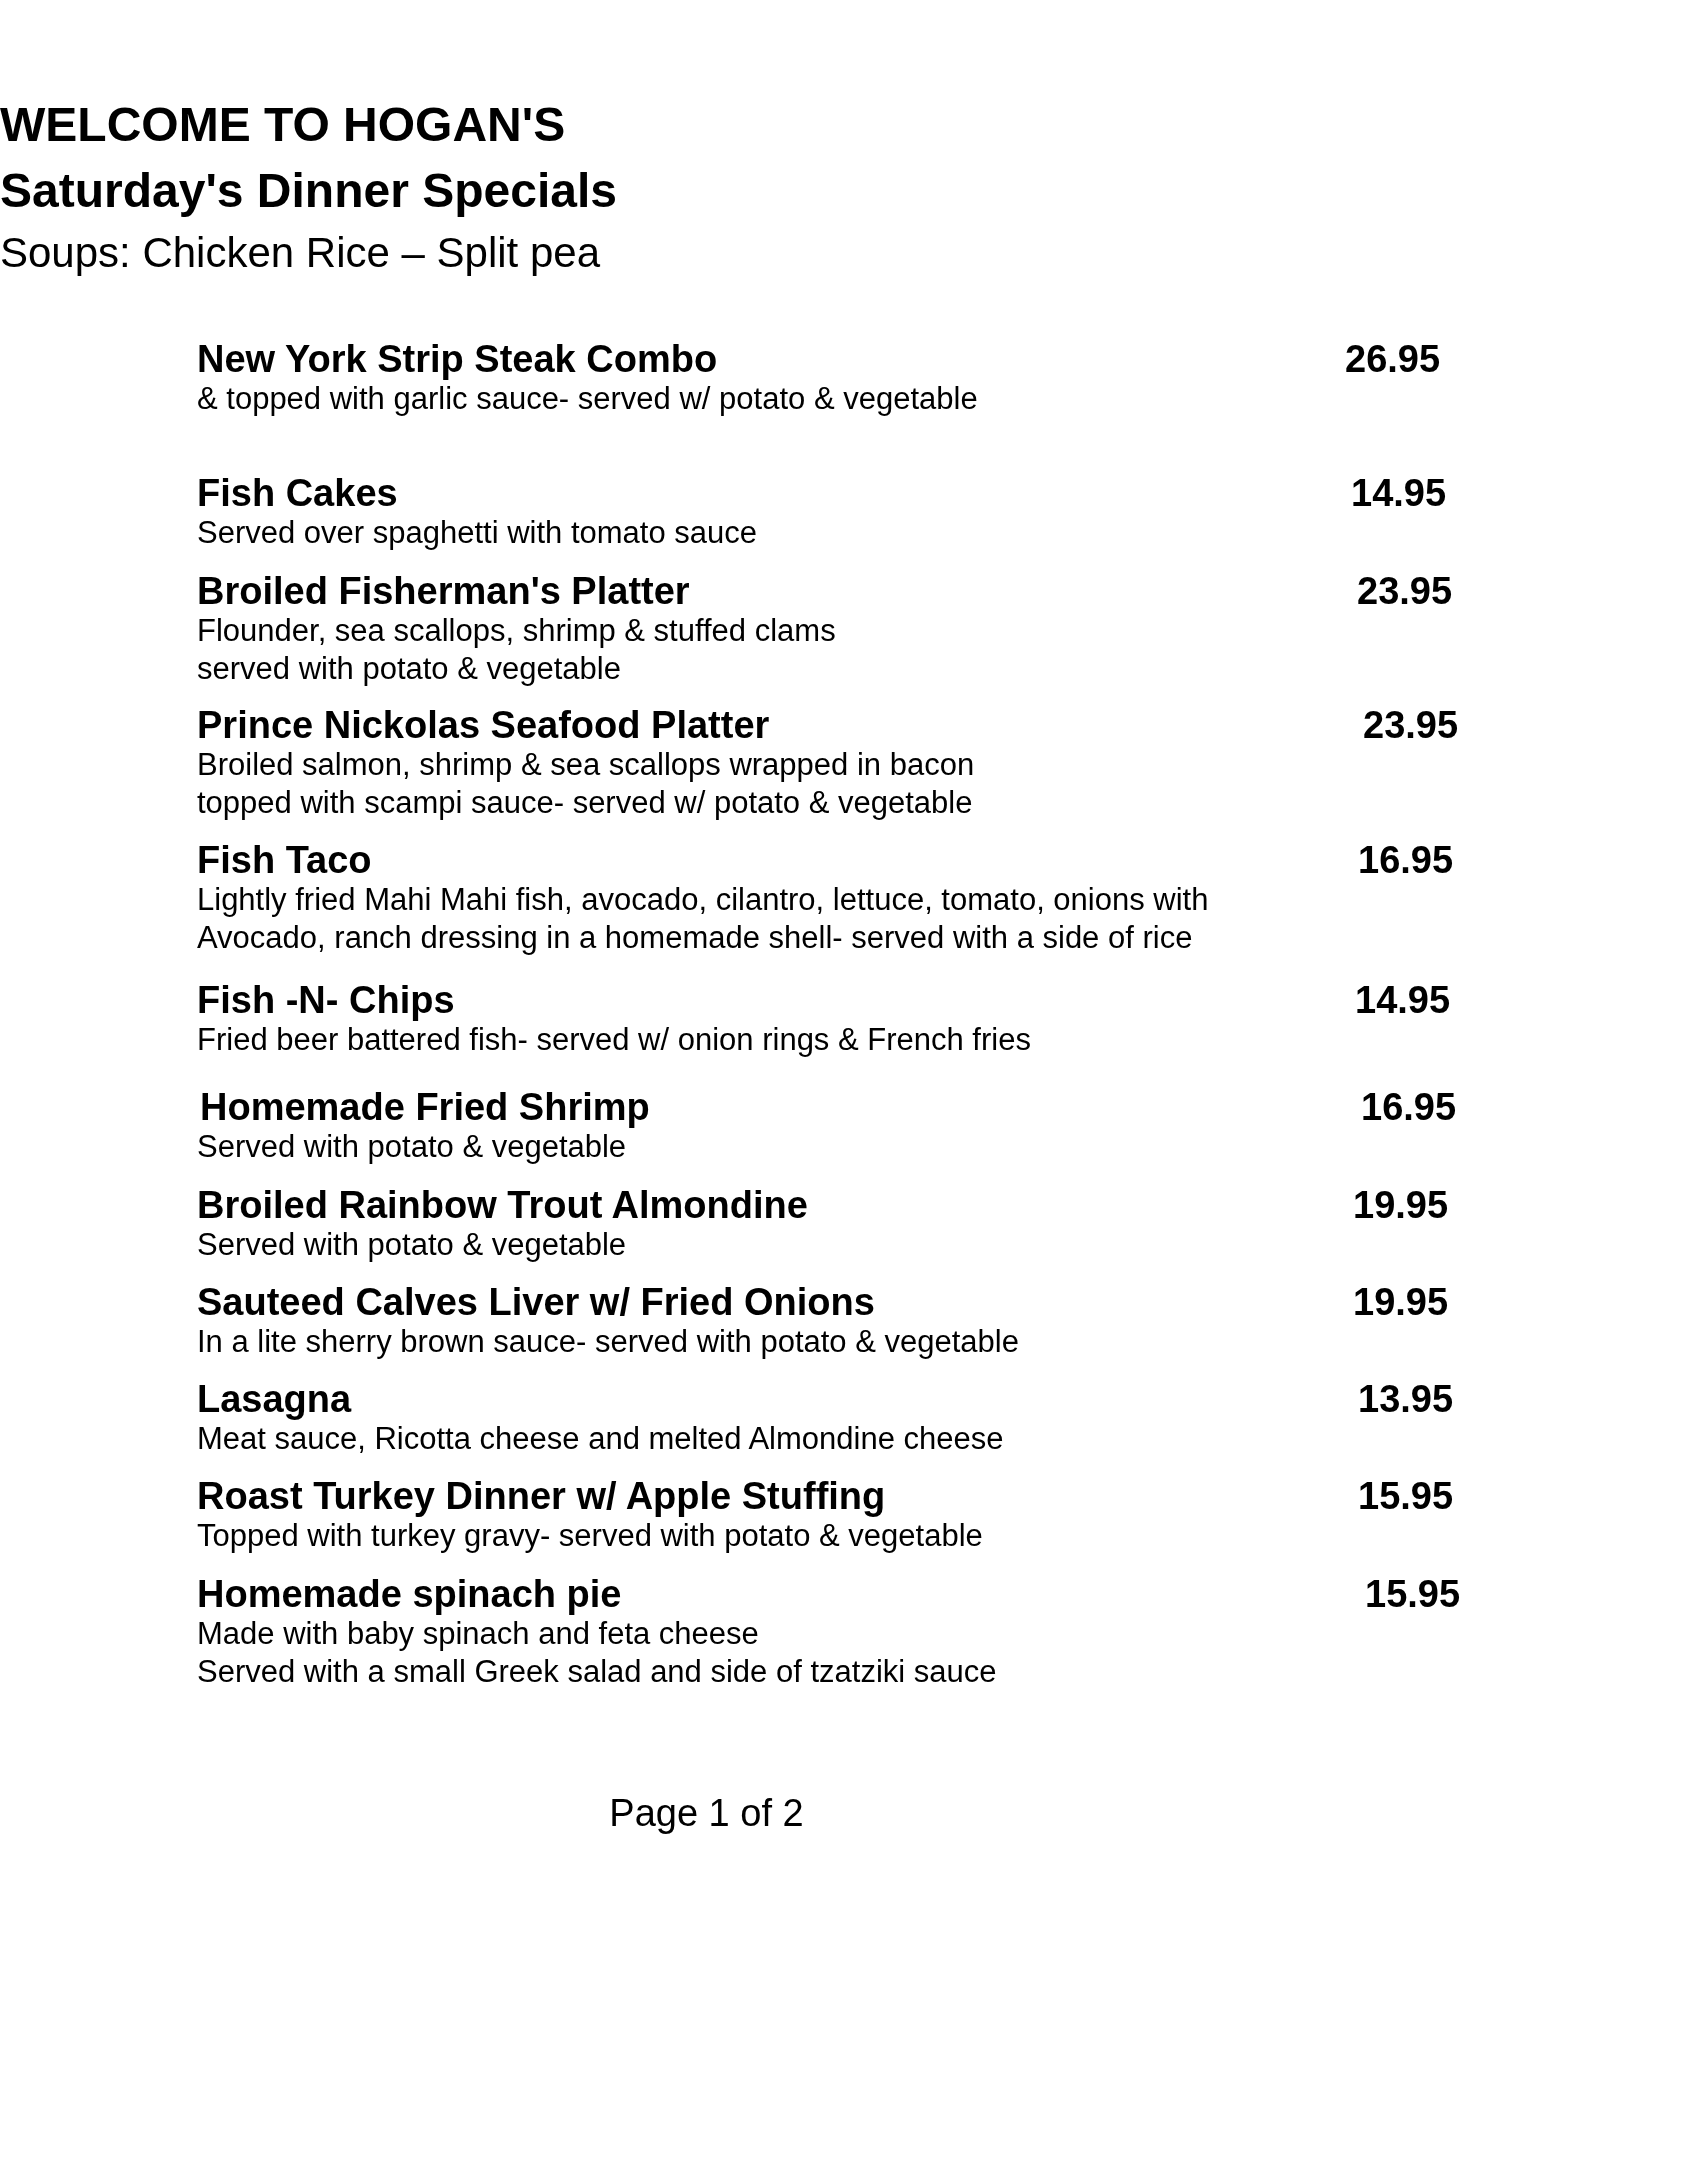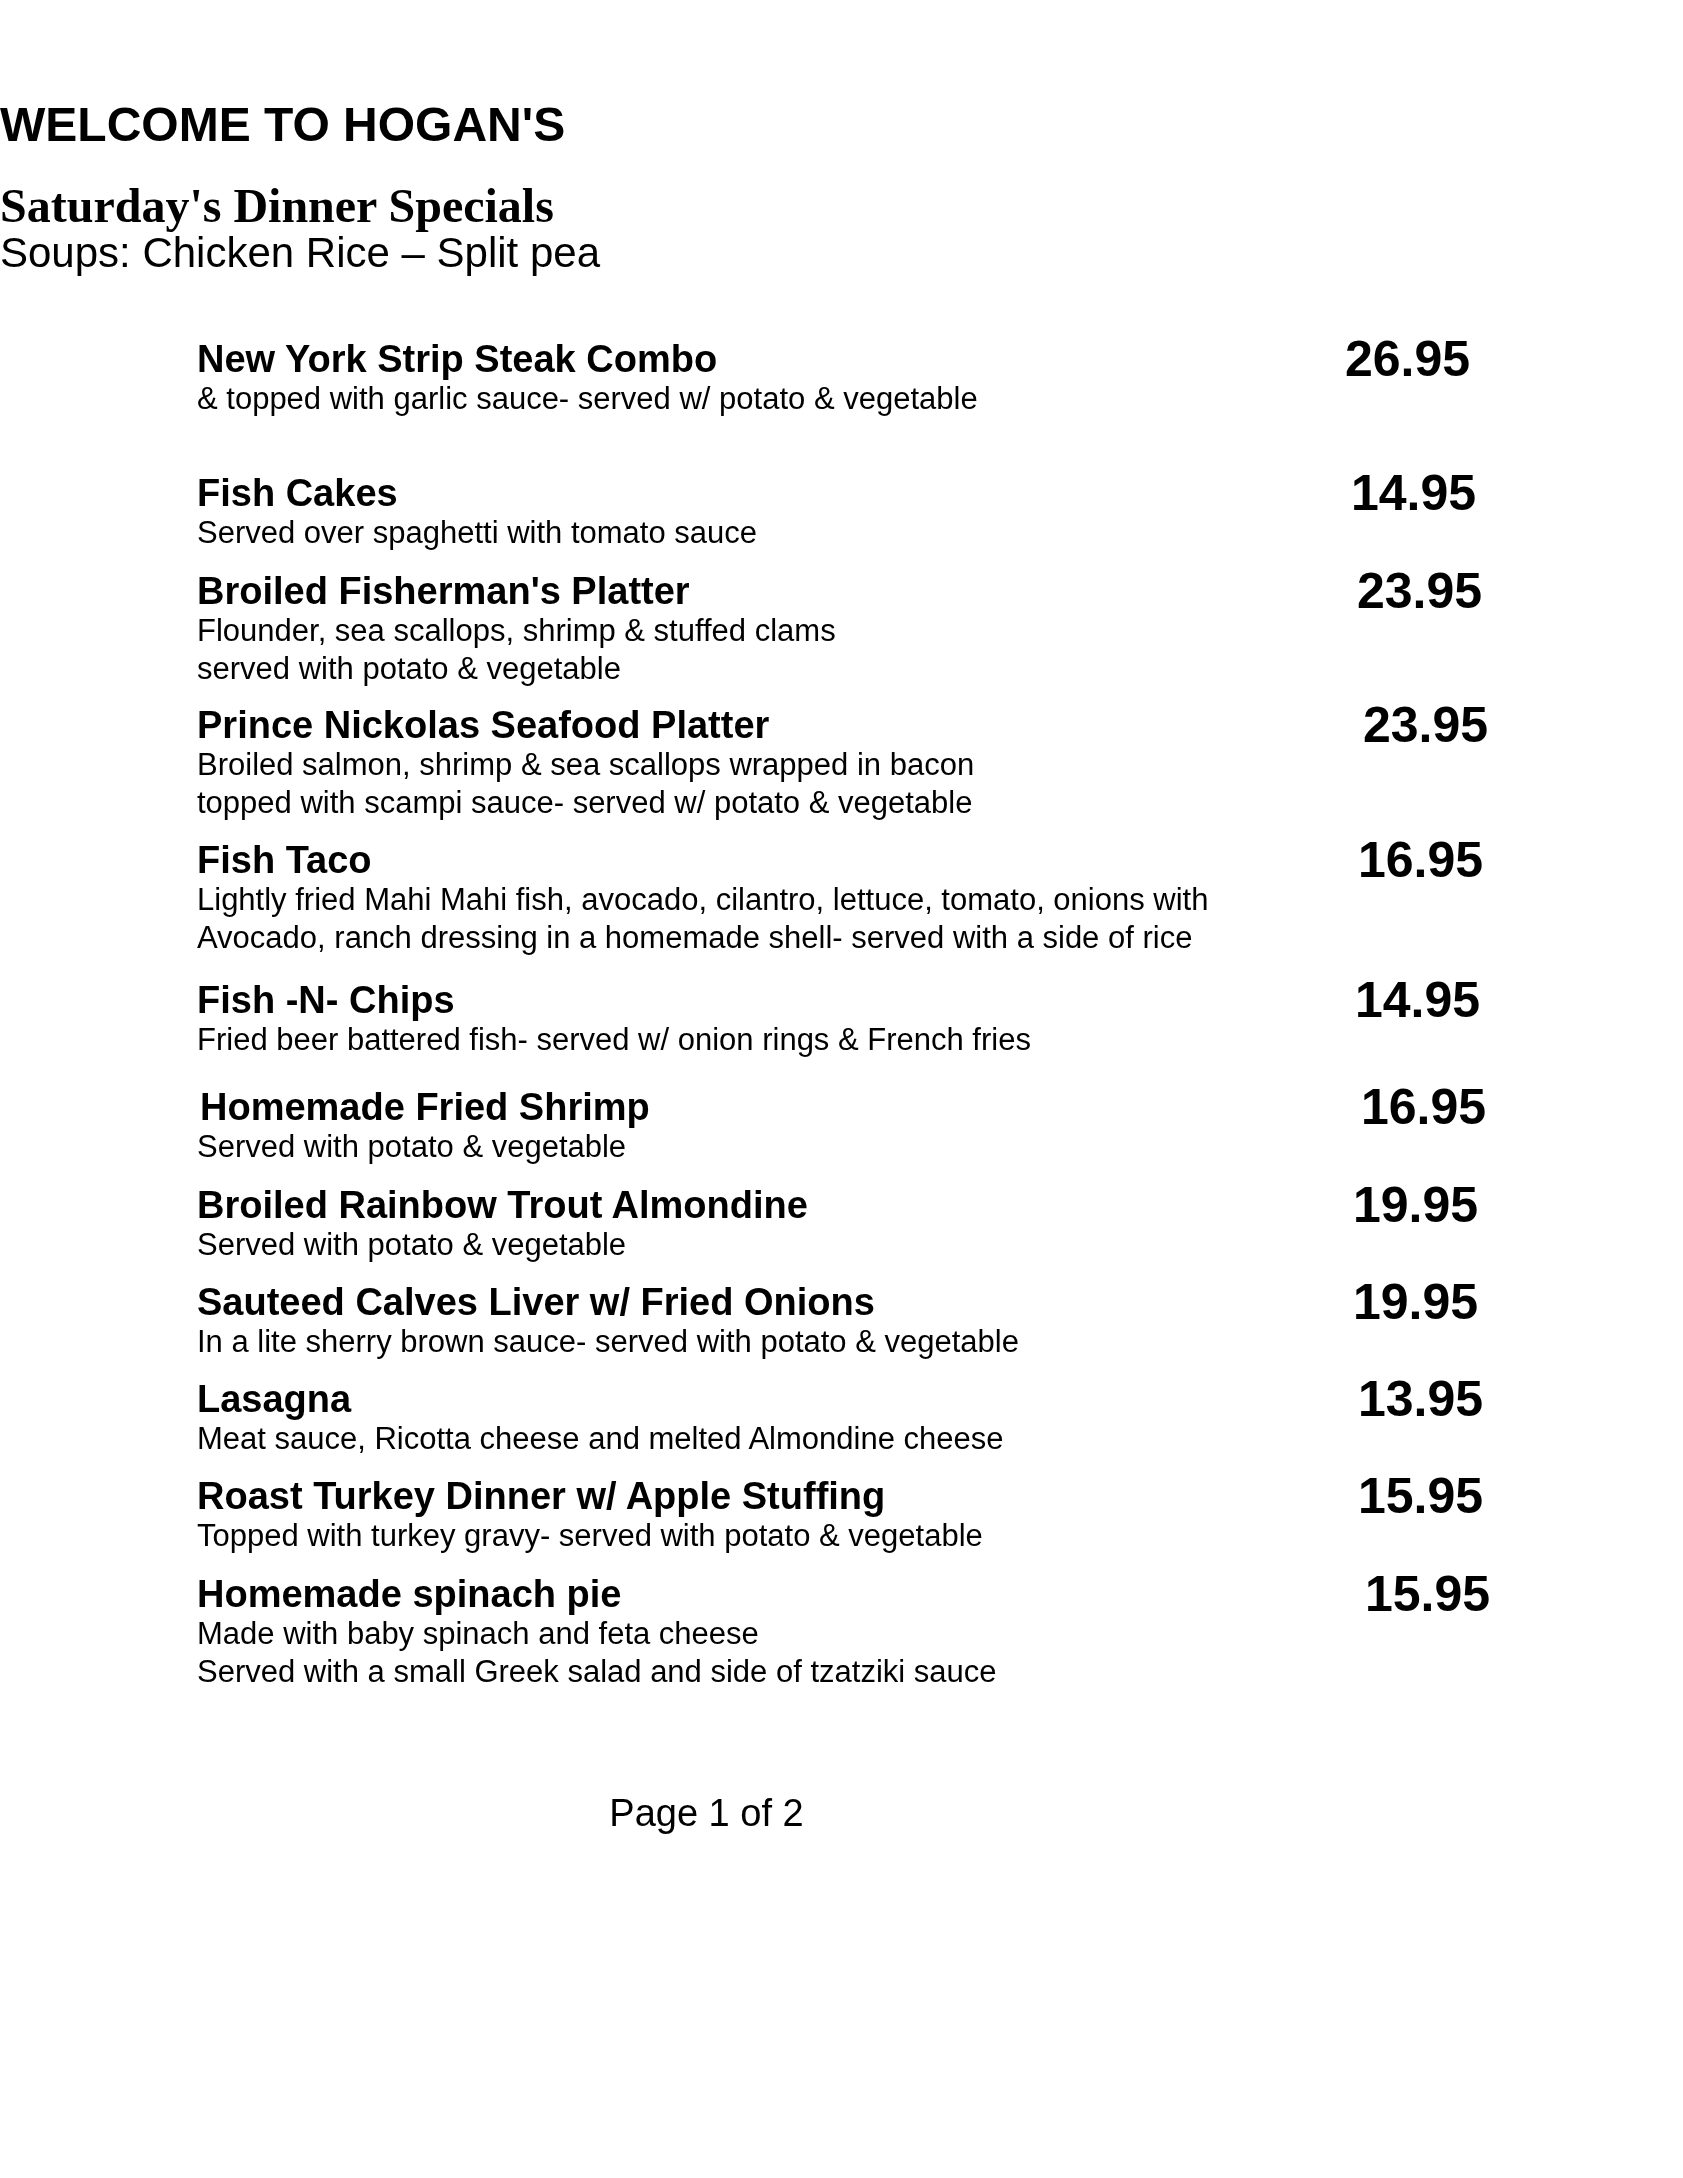--- a/index.html
+++ b/index.html
@@ -1,24 +1,24 @@
 <!DOCTYPE html>
 <html><head>
   <meta charset="utf-8">
   <style>
     html, body { margin: 0; padding: 0; background: #ffffff; }
     body { width: 1683px; height: 2178px; position: relative; overflow: hidden;
            font-family: "Liberation Sans", "DejaVu Sans", sans-serif; color: #000; }
     .header-line { position: absolute; left: 0; width: 1683px; white-space: nowrap; }
     .h-welcome { top: 97px; font-size: 48px; font-weight: bold; }
-    .h-specials { top: 178px; font-size: 48px; font-weight: bold; font-family: Liberation Serif, serif; }
+    .h-specials { top: 163px; font-size: 48px; font-weight: bold; }
     .h-soups { top: 229px; font-size: 42px; font-weight: normal; }
     .item { position: absolute; left: 197px; width: 1287px; }
     .item-name { position: absolute; left: 0; top: 0; font-size: 38px; font-weight: bold; white-space: nowrap; line-height: 44px; }
-    .item-price { position: absolute; top: 0; font-size: 50px; font-weight: bold; white-space: nowrap; line-height: 44px; }
+    .item-price { position: absolute; top: 0; font-size: 38px; font-weight: bold; white-space: nowrap; line-height: 44px; }
     .item-desc { position: absolute; left: 0; top: 43px; font-size: 31px; line-height: 38px; white-space: nowrap; }
     .footer { position: absolute; left: 0; width: 1413px; top: 1792px; text-align: center; font-size: 38px; white-space: nowrap; }
   </style>
 </head>
 <body>
 
 <div>
   <div class="header-line h-welcome">WELCOME TO HOGAN'S</div>
   <div class="header-line h-specials">Saturday's Dinner Specials</div>
   <div class="header-line h-soups">Soups: Chicken Rice – Split pea</div>

